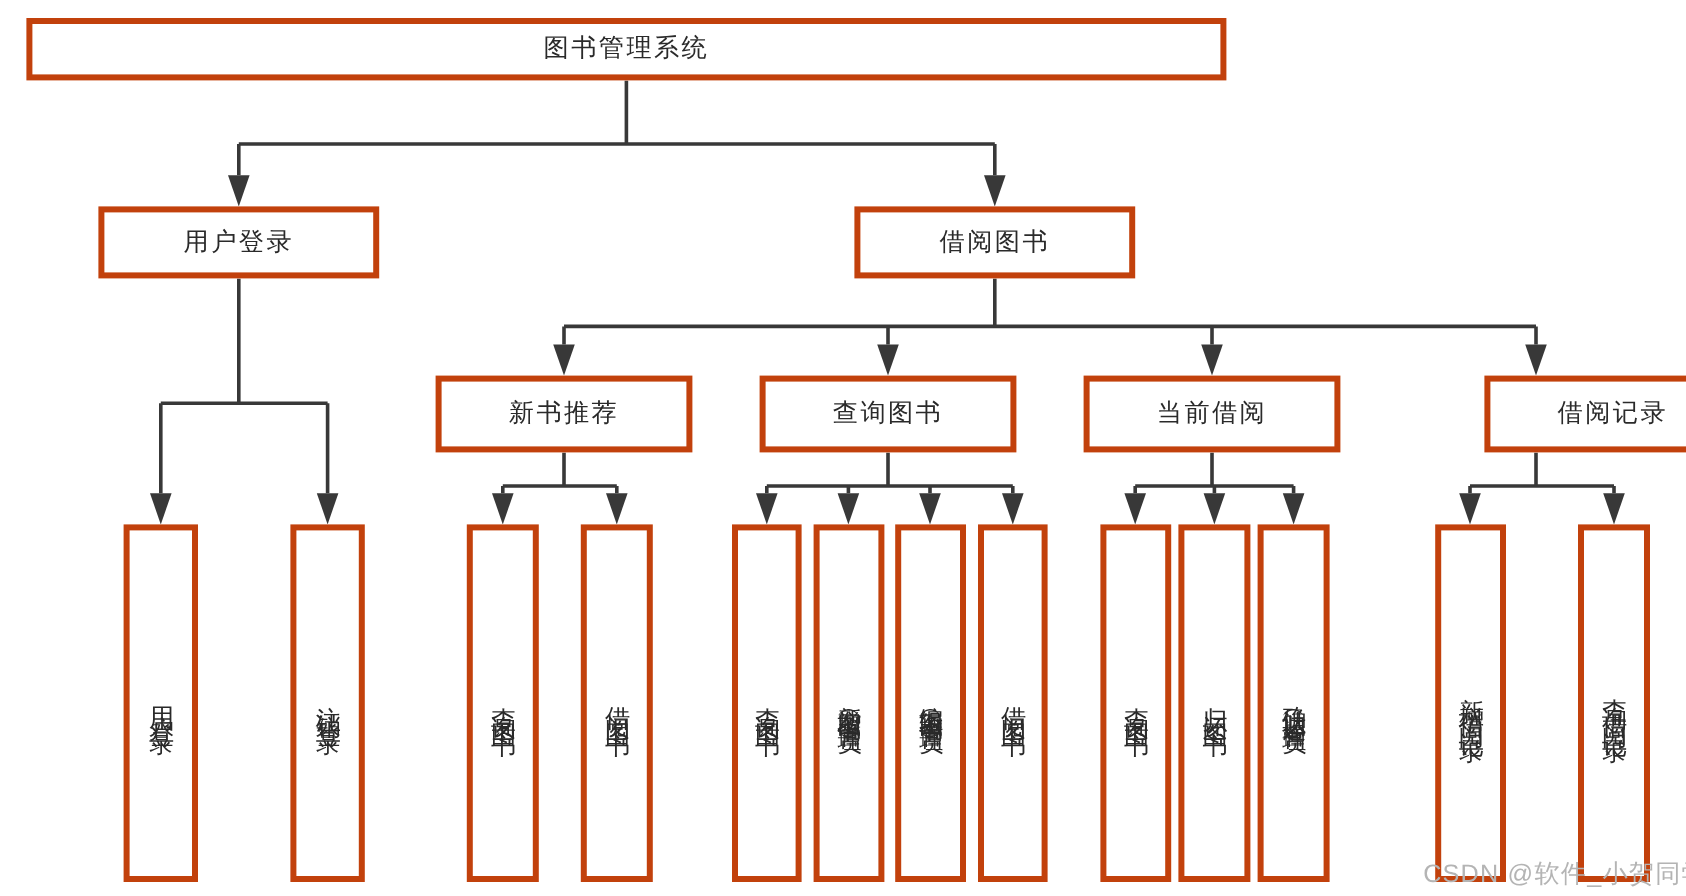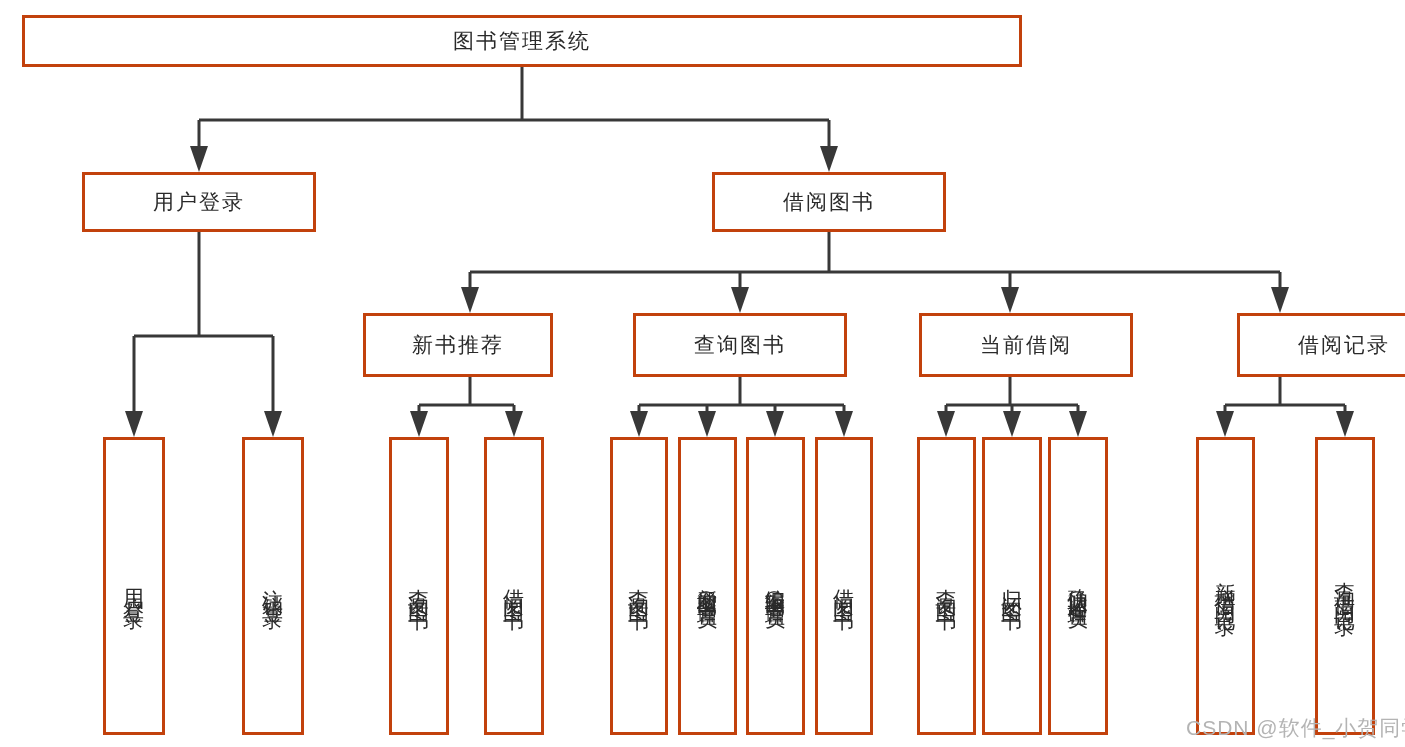--- a/index.html
+++ b/index.html
@@ -19,21 +19,21 @@
     position: absolute;
     left: 0; top: 0;
     width: 1405px;
     height: 747px;
     z-index: 1;
   }
   .box {
     position: absolute;
     box-sizing: border-box;
     background: #ffffff;
-    border: 3px solid #c2410c;
+    border: 5px solid #c2410c;
     color: #2a2a2a;
     display: flex;
     align-items: center;
     justify-content: center;
     text-align: center;
     z-index: 2;
     font-size: 21px;
     letter-spacing: 2px;
     line-height: 1.2;
   }
@@ -102,23 +102,23 @@
       <polygon points="1216,411 1234,411 1225,437"></polygon>
       <polygon points="1336,411 1354,411 1345,437"></polygon>
     </g>
   </svg>
 
   <div class="box h" style="left:22px; top:15px; width:1000px; height:52px;">图书管理系统</div>
 
   <div class="box h" style="left:82px; top:172px; width:234px; height:60px;">用户登录</div>
   <div class="box h" style="left:712px; top:172px; width:234px; height:60px;">借阅图书</div>
 
-  <div class="box h" style="left:363px; top:313px; width:190px; height:64px;">新书推荐</div>
+  <div class="box h" style="left:363px; top:313px; width:214px; height:64px;">新书推荐</div>
   <div class="box h" style="left:633px; top:313px; width:214px; height:64px;">查询图书</div>
-  <div class="box h" style="left:903px; top:313px; width:214px; height:64px;margin-left:16px;">当前借阅</div>
+  <div class="box h" style="left:903px; top:313px; width:214px; height:64px;">当前借阅</div>
   <div class="box h" style="left:1237px; top:313px; width:214px; height:64px;">借阅记录</div>
 
   <div class="box v" style="left:103px; top:437px; width:62px; height:298px;">用户登录</div>
   <div class="box v" style="left:242px; top:437px; width:62px; height:298px;">注销登录</div>
 
   <div class="box v" style="left:389px; top:437px; width:60px; height:298px;">查询图书</div>
   <div class="box v" style="left:484px; top:437px; width:60px; height:298px;">借阅图书</div>
 
   <div class="box v" style="left:610px; top:437px; width:58px; height:298px;">查询图书</div>
   <div class="box v tight" style="left:678px; top:437px; width:59px; height:298px;">新增图书（管理员）</div>

